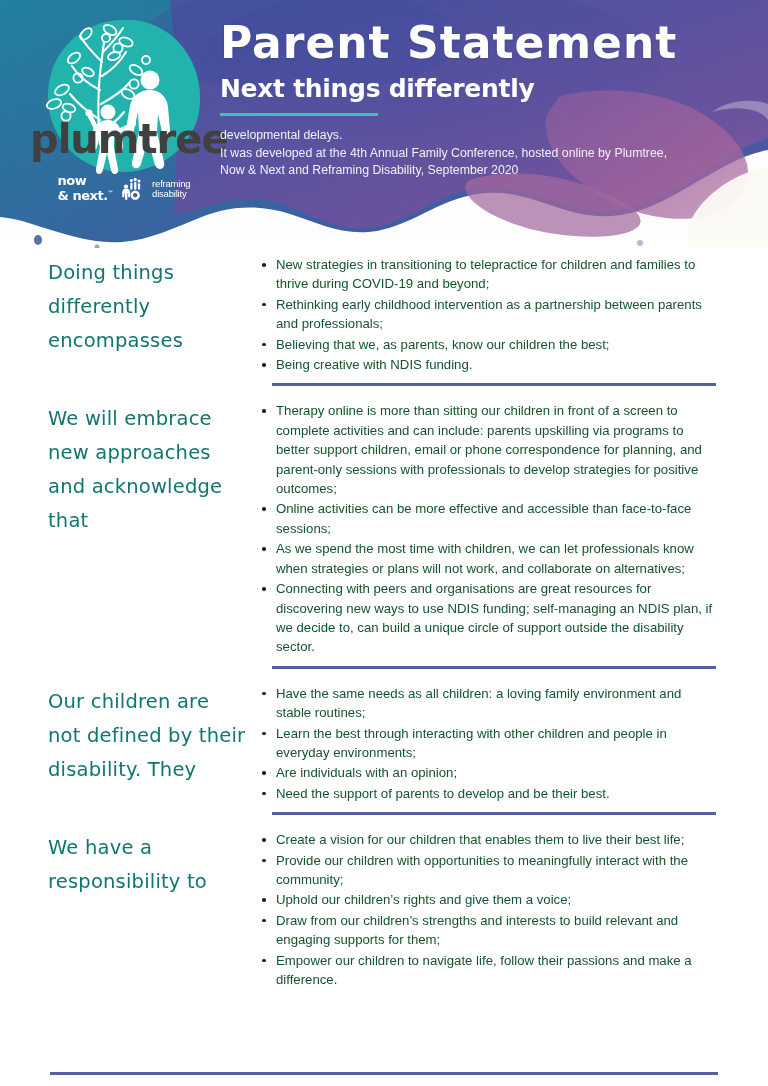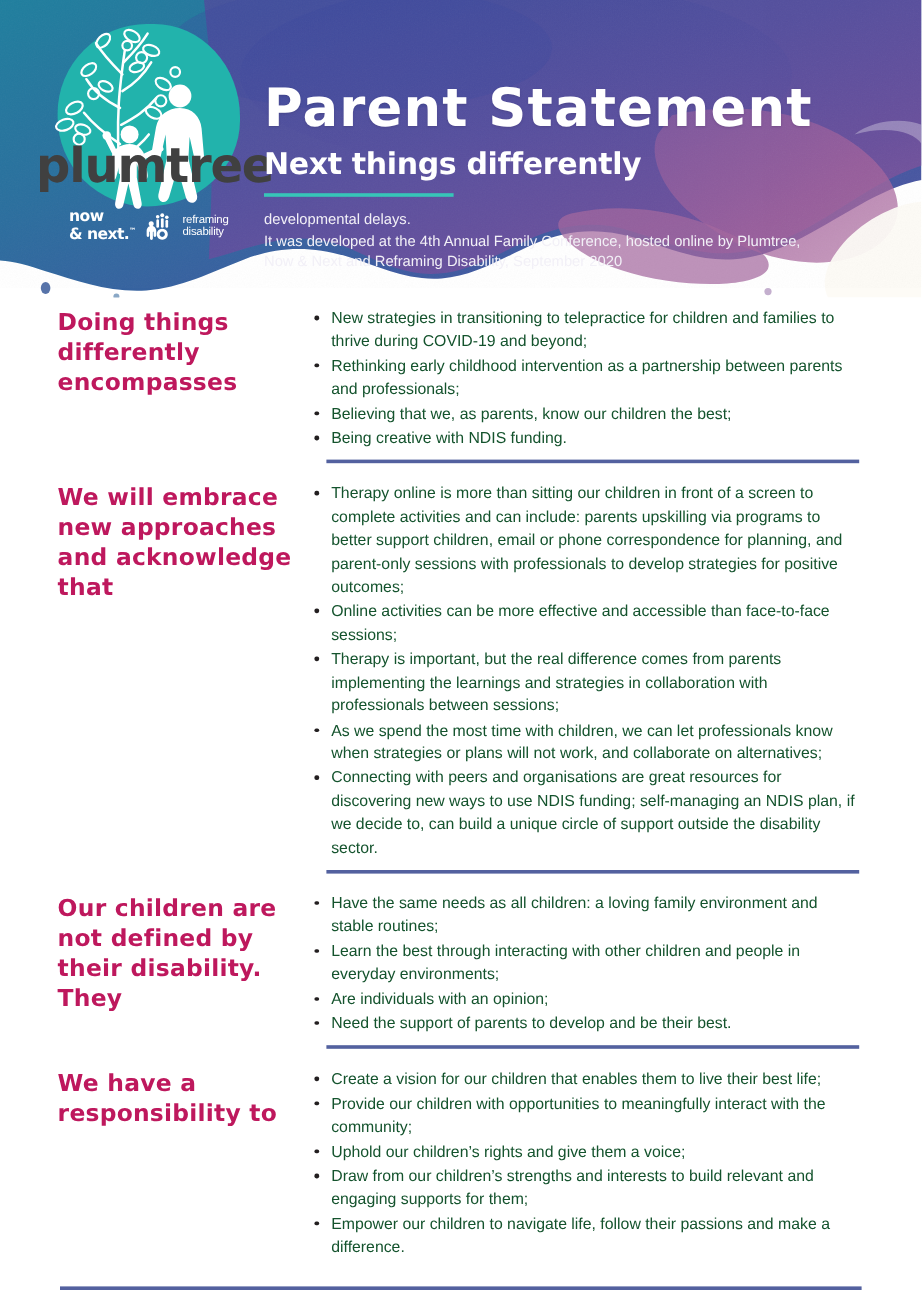--- a/index.html
+++ b/index.html
@@ -108,21 +108,20 @@
     width: 530px;
   }
   .main-title {
     font-family: "DejaVu Sans", sans-serif;
     font-weight: bold;
     font-size: 44px;
     line-height: 50px;
     letter-spacing: 1px;
     color: #ffffff;
     text-shadow: 0 1px 2px rgba(40,30,70,0.22);
-    margin-top: 48px;
   }
   .sub-title {
     margin-top: 6px;
     font-family: "DejaVu Sans", sans-serif;
     font-weight: bold;
     font-size: 25px;
     line-height: 30px;
     letter-spacing: -0.3px;
     color: #ffffff;
   }
@@ -154,25 +153,25 @@
     display: flex;
     align-items: flex-start;
     padding: 0 52px 0 48px;
   }
 
   .section-heading {
     flex: 0 0 212px;
     padding-right: 14px;
     padding-top: 6px;
     font-family: "DejaVu Sans", sans-serif;
-    font-weight: bold;
+    font-weight: normal;
     font-size: 19.5px;
-    line-height: 25px;
+    line-height: 34px;
     letter-spacing: 0.2px;
-    color: #be185d;
+    color: #0f766e;
   }
 
   .section-body {
     flex: 1 1 auto;
     padding-top: 5px;
   }
 
   ul.bullets {
     list-style: none;
     margin: 0;
@@ -461,21 +460,20 @@
         <div class="divider"></div>
       </div>
     </div>
 
     <div class="section">
       <div class="section-heading">We will embrace new approaches and acknowledge that</div>
       <div class="section-body">
         <ul class="bullets">
           <li>Therapy online is more than sitting our children in front of a screen to complete activities and can include: parents upskilling via programs to better support children, email or phone correspondence for planning, and parent-only sessions with professionals to develop strategies for positive outcomes;</li>
           <li>Online activities can be more effective and accessible than face-to-face sessions;</li>
-          <li>Therapy is important, but the real difference comes from parents implementing the learnings and strategies in collaboration with professionals between sessions;</li>
           <li>As we spend the most time with children, we can let professionals know when strategies or plans will not work, and collaborate on alternatives;</li>
           <li>Connecting with peers and organisations are great resources for discovering new ways to use NDIS funding; self-managing an NDIS plan, if we decide to, can build a unique circle of support outside the disability sector.</li>
         </ul>
         <div class="divider"></div>
       </div>
     </div>
 
     <div class="section">
       <div class="section-heading">Our children are not defined by their disability. They</div>
       <div class="section-body">

